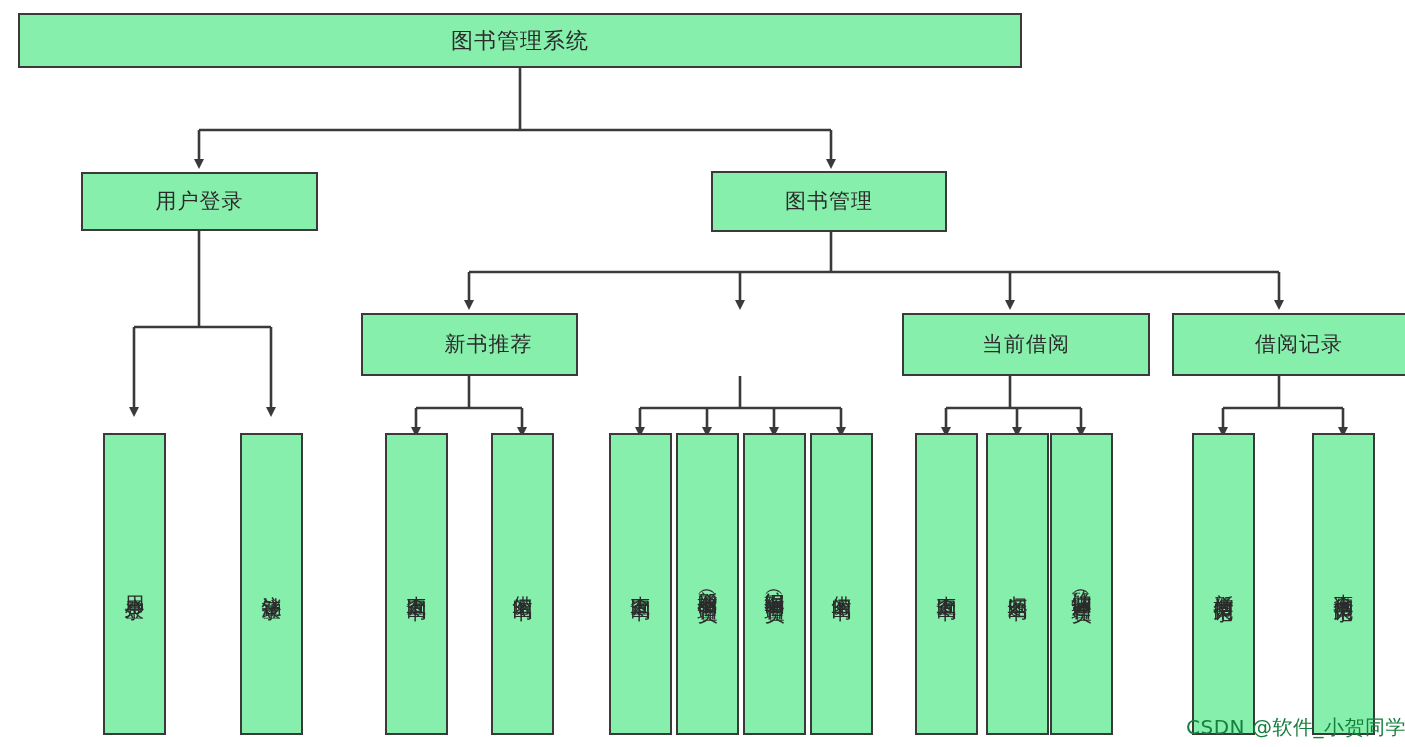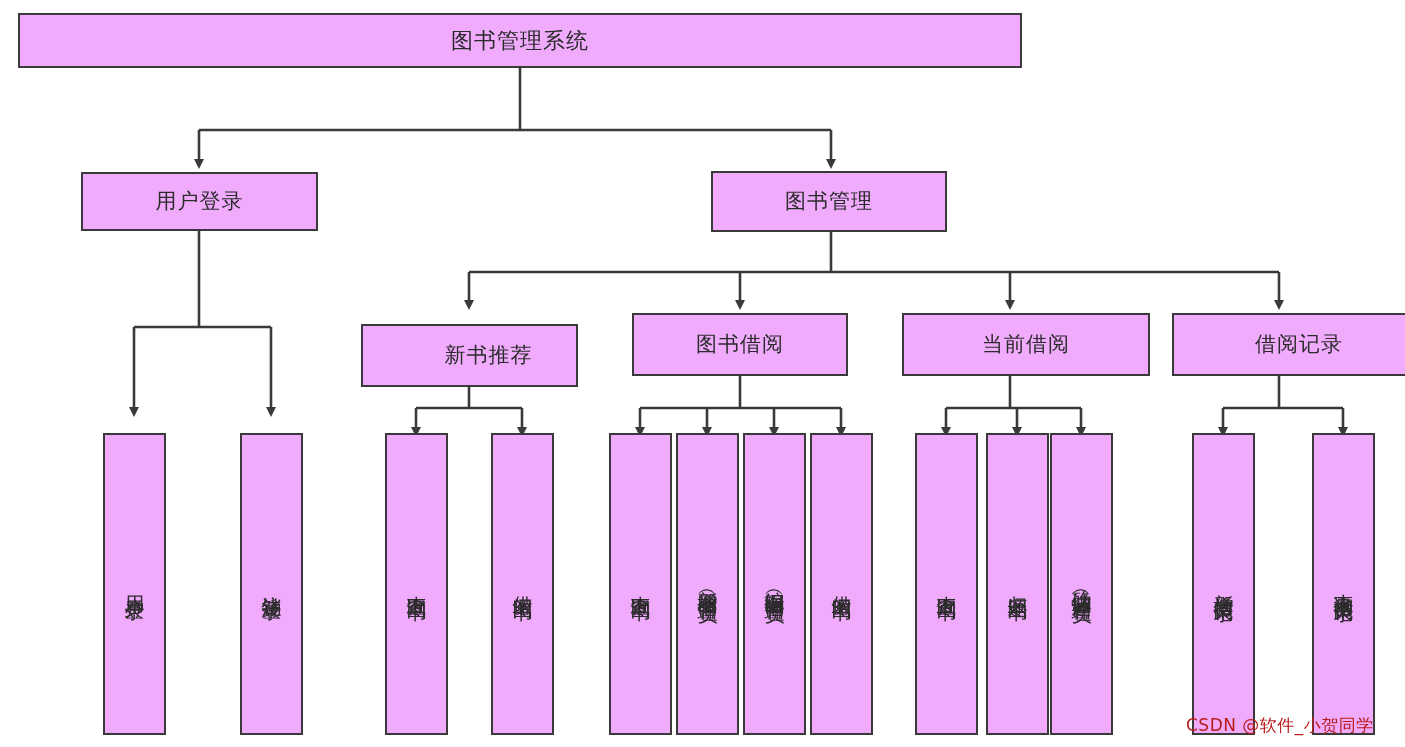--- a/index.html
+++ b/index.html
@@ -21,21 +21,21 @@
     position: absolute;
     left: 0;
     top: 0;
     width: 1405px;
     height: 747px;
   }
   .node {
     position: absolute;
     box-sizing: border-box;
     border: 2px solid #3a3a3a;
-    background: #f0abfc;
+    background: #86efac;
     display: flex;
     align-items: center;
     justify-content: center;
     color: #2b2b2b;
     line-height: 1.25;
   }
   .node.horiz {
     font-size: 21px;
     letter-spacing: 1px;
   }
@@ -52,22 +52,22 @@
     display: block;
     text-align: center;
   }
   .node.root {
     font-size: 22px;
   }
   .watermark {
     position: absolute;
     left: 1186px;
     top: 714px;
-    font-size: 17px;
-    color: #b91c1c;
+    font-size: 20px;
+    color: #15803d;
     white-space: nowrap;
     letter-spacing: 0.5px;
   }
 </style>
 </head>
 <body>
 
 <div id="canvas">
 
   <svg id="edges" viewBox="0 0 1405 747">
@@ -126,27 +126,24 @@
   </div>
 
   <div class="node horiz" style="left:81px; top:172px; width:237px; height:59px;">
     <span class="label">用户登录</span>
   </div>
 
   <div class="node horiz" style="left:711px; top:171px; width:236px; height:61px;">
     <span class="label">图书管理</span>
   </div>
 
-  <div class="node horiz" style="left:361px; top:324px; width:217px; height:63px;padding-left:38px;">
+  <div class="node horiz" style="left:361px; top:313px; width:217px; height:63px;padding-left:38px;">
     <span class="label">新书推荐</span>
   </div>
 
-  <div class="node horiz" style="left:632px; top:313px; width:216px; height:63px;">
-    <span class="label">图书借阅</span>
-  </div>
 
   <div class="node horiz" style="left:902px; top:313px; width:248px; height:63px;">
     <span class="label">当前借阅</span>
   </div>
 
   <div class="node horiz" style="left:1172px; top:313px; width:254px; height:63px;">
     <span class="label">借阅记录</span>
   </div>
 
   <div class="node vert" style="left:103px; top:433px; width:63px; height:302px;">

